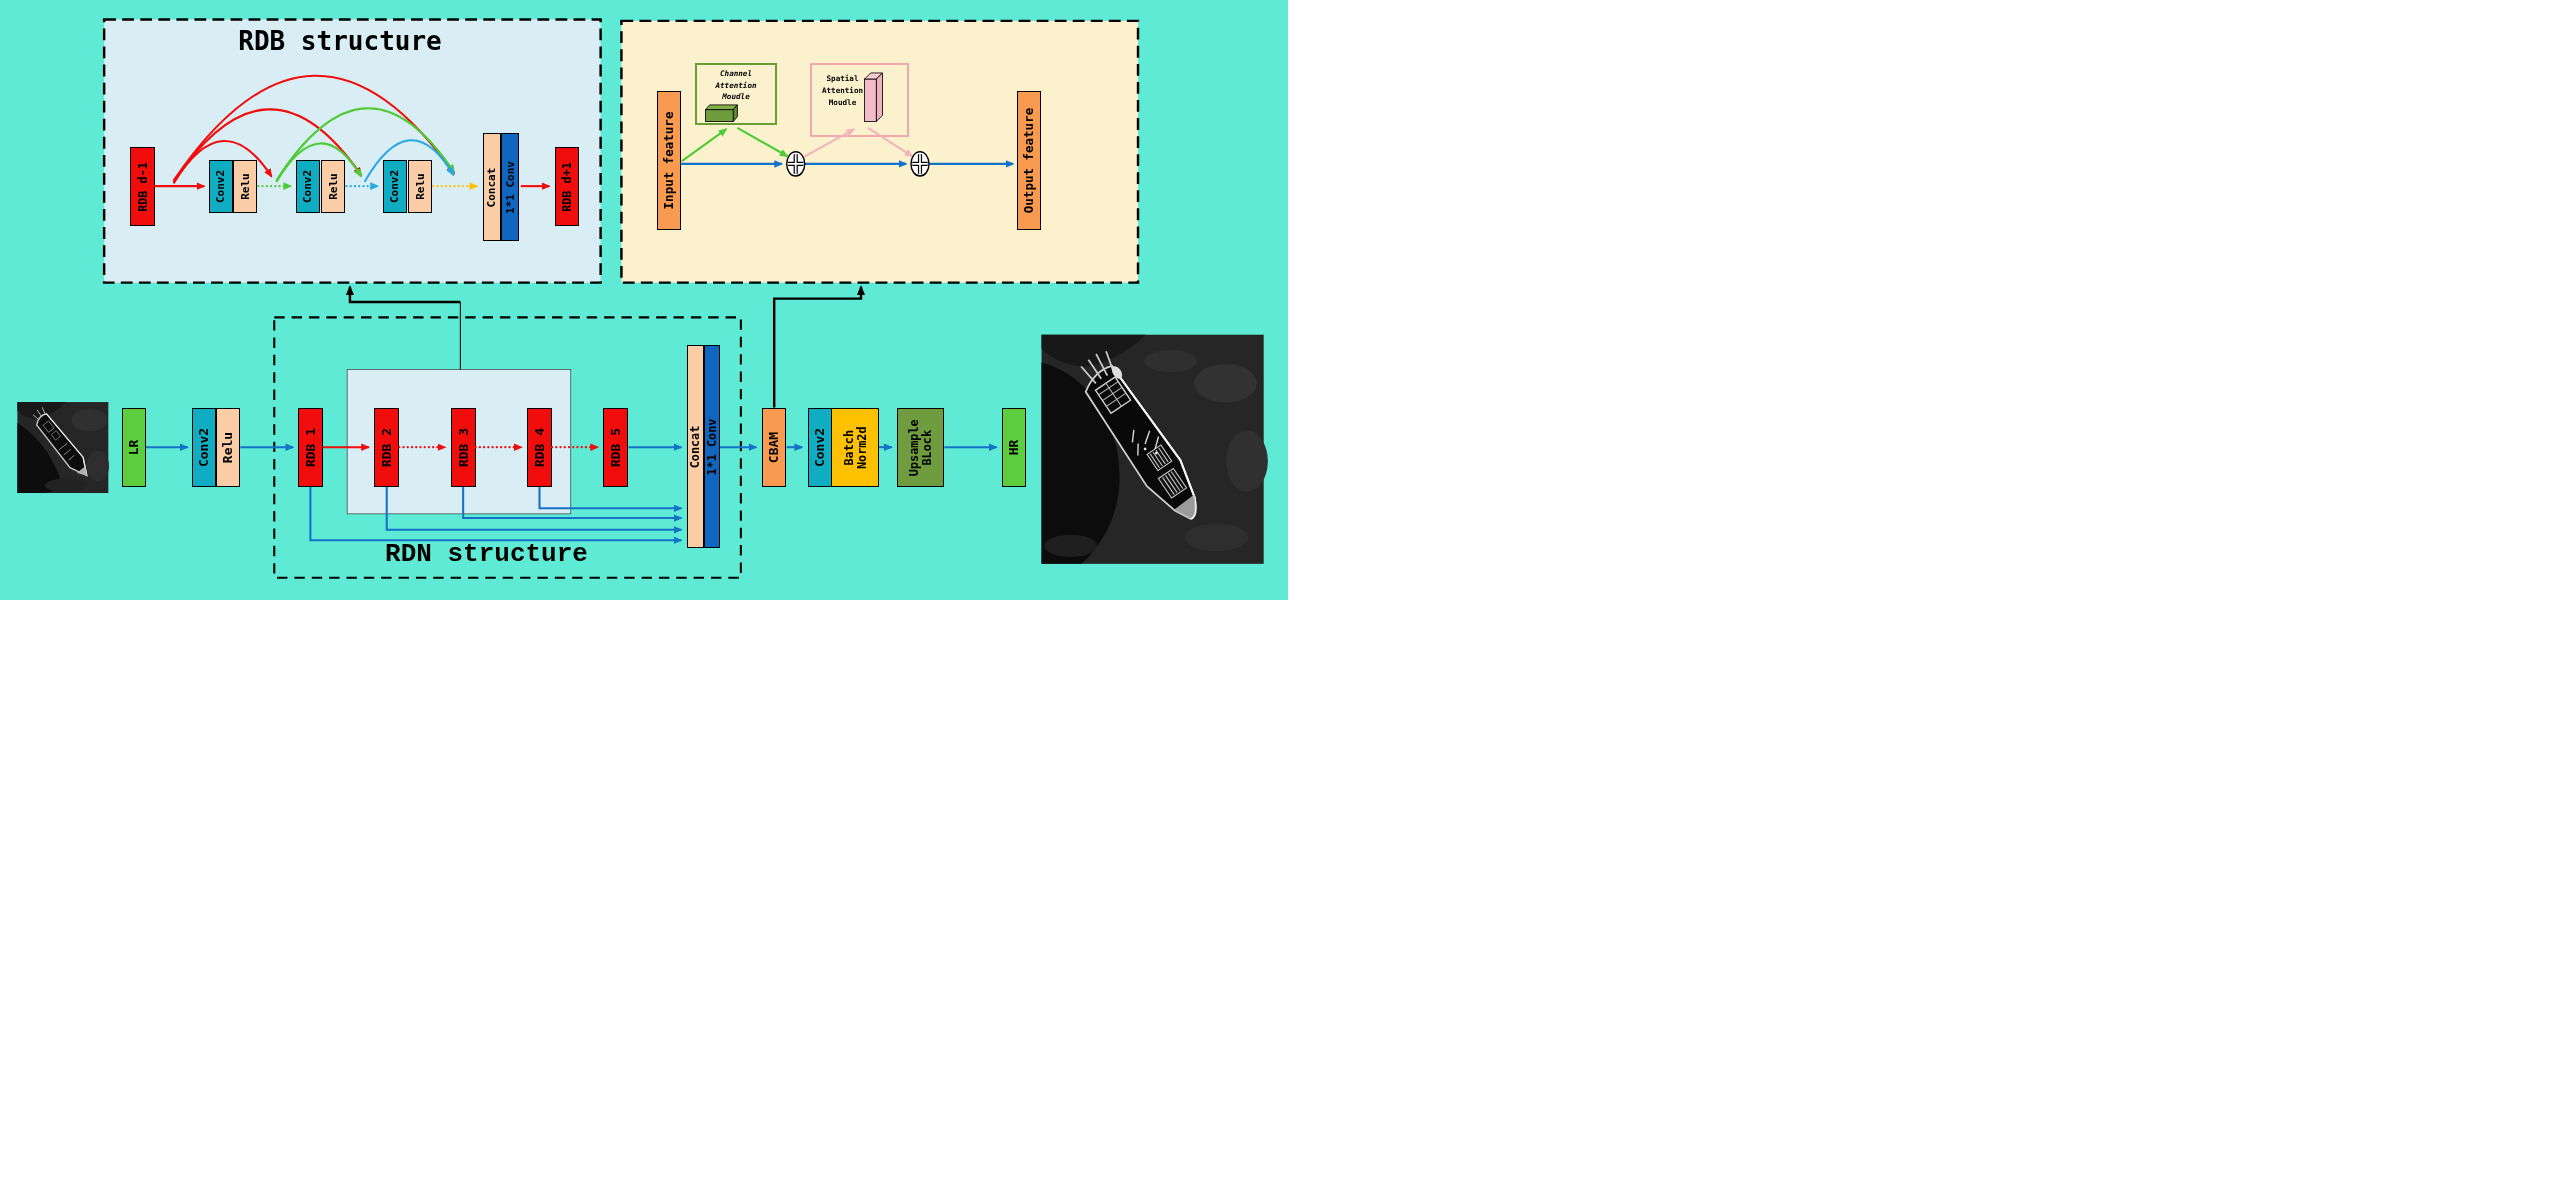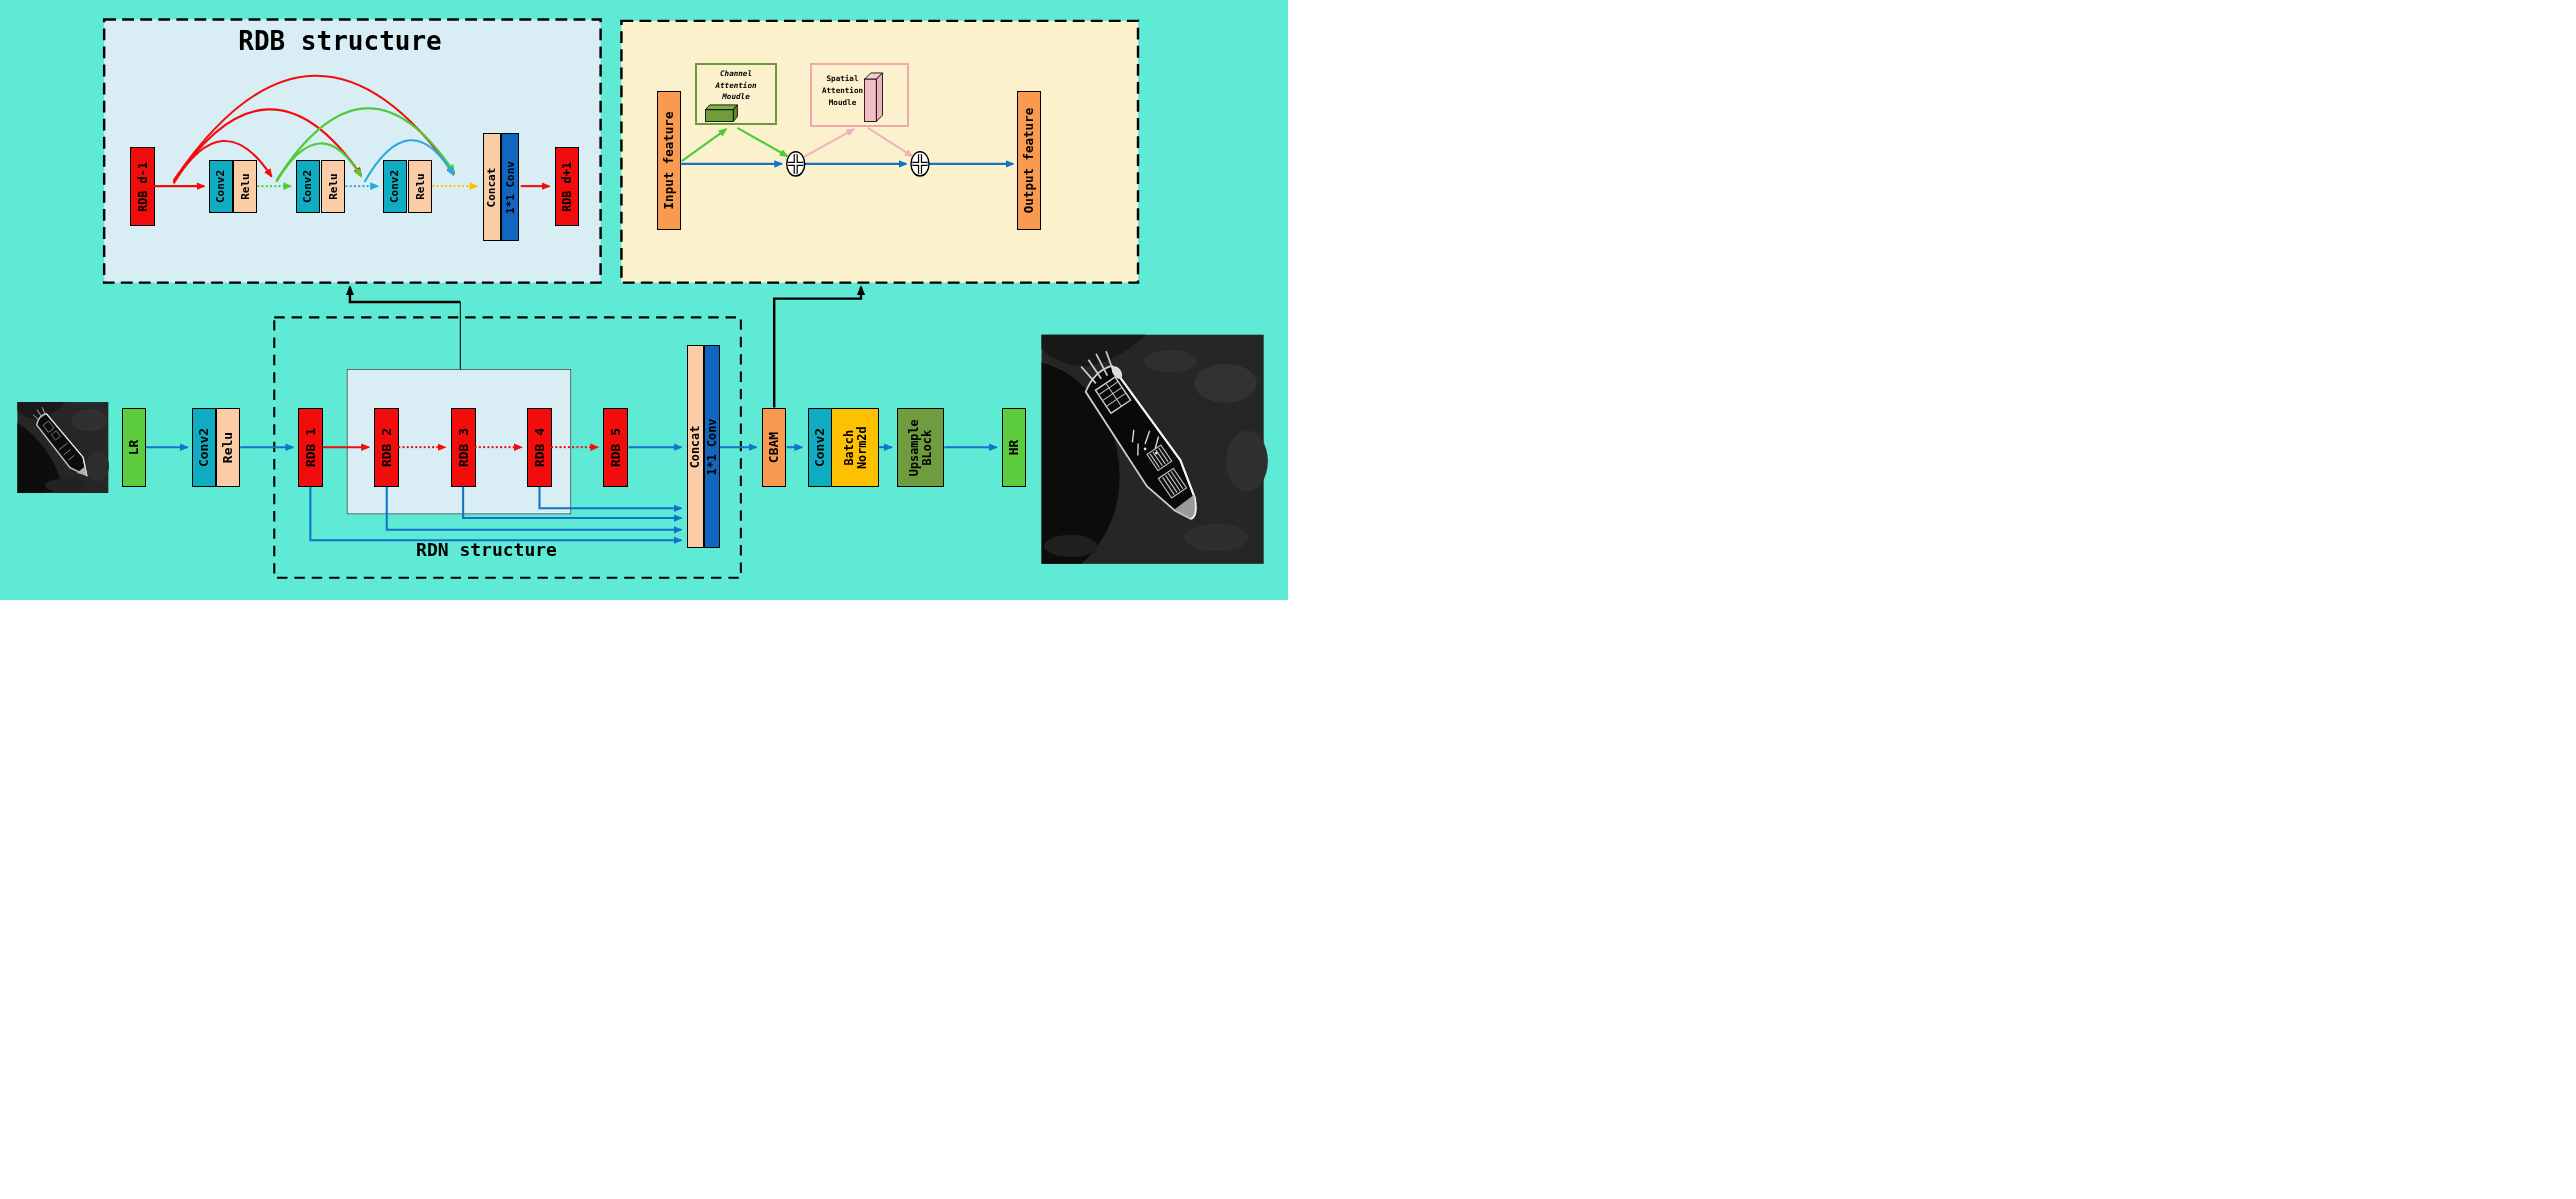--- a/index.html
+++ b/index.html
@@ -9,21 +9,21 @@
   .layer-bg{z-index:1;}
   .layer-fg{z-index:5;pointer-events:none;}
   .box{position:absolute;z-index:3;border:1.4px solid #000;box-sizing:border-box;
        display:flex;align-items:center;justify-content:center;}
   .vt{transform:rotate(-90deg);white-space:nowrap;font-weight:bold;color:#000;}
   .vt2{transform:rotate(-90deg);text-align:center;line-height:1.08;font-weight:bold;color:#000;white-space:nowrap;}
   .title{position:absolute;z-index:4;font-weight:bold;color:#000;text-align:center;}
   .module{position:absolute;z-index:3;box-sizing:border-box;background:transparent;}
   .module .mtext{font-weight:bold;color:#000;text-align:center;line-height:1.55;}
   .f37{font-size:26px;}
-  .f34{font-size:18px;}
+  .f34{font-size:26px;font-family:Liberation Mono, monospace;}
   .f19{font-size:13px;}
   .f18{font-size:12.5px;}
   .f17{font-size:11.8px;}
   .f16{font-size:11px;}
   .f11{font-size:7.6px;}
   .teal{background:#10adc2;}
   .peach{background:#fbcda6;}
   .red{background:#f20d0d;}
   .blue{background:#1166c0;}
   .green{background:#5ccd3e;}
@@ -150,21 +150,21 @@
   <div class="box orange" style="left:657px;top:91px;width:23.6px;height:139px;">
     <span class="vt f18">Input feature</span>
     </div>
   <div class="module" style="left:695px;top:63px;width:82px;height:62px;border:2.1px solid #6a9c38;">
     <div class="mtext f11" style="padding-top:2.8px;font-style:italic;">
       <span style="display:block;">Channel</span>
       <span style="display:block;">Attention</span>
       <span style="display:block;">Moudle</span>
     </div>
   </div>
-  <div class="module" style="left:810px;top:63px;width:99px;height:64px;border:2.1px solid #f0a8ac;">
+  <div class="module" style="left:810px;top:63px;width:99px;height:74px;border:2.1px solid #f0a8ac;">
     <div class="mtext f11" style="padding-top:8.3px;width:61px;">
       <span style="display:block;">Spatial</span>
       <span style="display:block;">Attention</span>
       <span style="display:block;">Moudle</span>
     </div>
   </div>
   <div class="box orange" style="left:1017px;top:91px;width:23.6px;height:139px;">
     <span class="vt f18">Output feature</span>
     </div>
 

